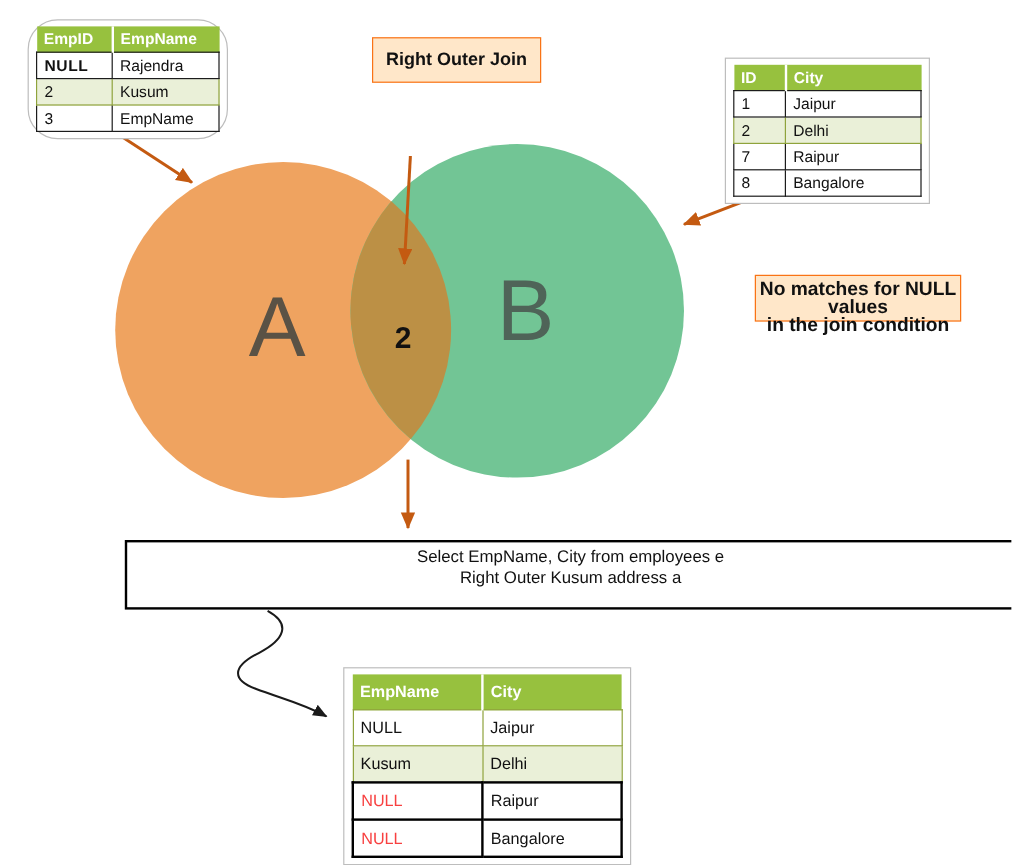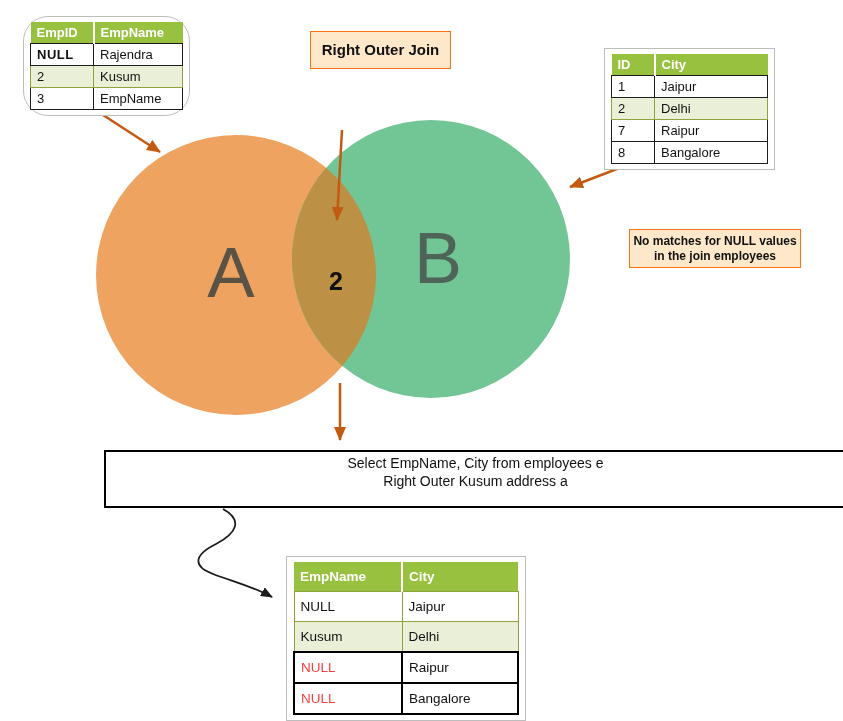--- a/index.html
+++ b/index.html
@@ -18,21 +18,21 @@
   table.data tr.alt td{background:#EAF0D8;border-color:#8FA33C;}
   table.data tr.grn td{border-color:#8FA33C;}
   table.data tr.blk td{border:2px solid #000;}
   table.data td.bold{font-weight:bold;letter-spacing:.5px;}
   table.data td.red{color:#F84040;font-weight:normal;}
 
   
   .callout{background:#FFE7C9;border:1px solid #f97316;box-sizing:border-box;
            text-align:center;font-weight:bold;z-index:3;}
   #title-box{left:310px;top:31px;width:141px;height:38px;font-size:15px;line-height:36px;}
-  #note-box{left:629px;top:229px;width:172px;height:39px;font-size:12px;line-height:15px;padding-top:4px;}
+  #note-box{left:629px;top:229px;width:172px;height:39px;font-size:16px;line-height:15px;padding-top:4px;}
 
   
   #sql-box{left:104px;top:450px;width:743px;height:58px;border:2px solid #000;background:#fff;
            box-sizing:border-box;text-align:center;font-size:14px;line-height:18px;padding-top:2px;z-index:3;}
 
   #matched-label{left:263px;top:105px;width:160px;text-align:center;font-weight:bold;font-size:15px;z-index:3;}
 </style>
 </head>
 <body>
 
@@ -116,21 +116,21 @@
           <td>8</td>
           <td>Bangalore</td>
         </tr>
       </tbody>
     </table>
   </div>
 
 
   <div id="note-box" class="abs callout">
     <div>No matches for NULL values</div>
-    <div>in the join employees</div>
+    <div>in the join condition</div>
   </div>
 
   <div id="sql-box" class="abs">
     <div>Select EmpName, City from employees e</div>
     <div>Right Outer Kusum address a</div>
   </div>
 
   <div class="abs tbl-wrap" style="left:286px;top:556px;">
     <table class="data" style="font-size:13.5px">
       <thead>

